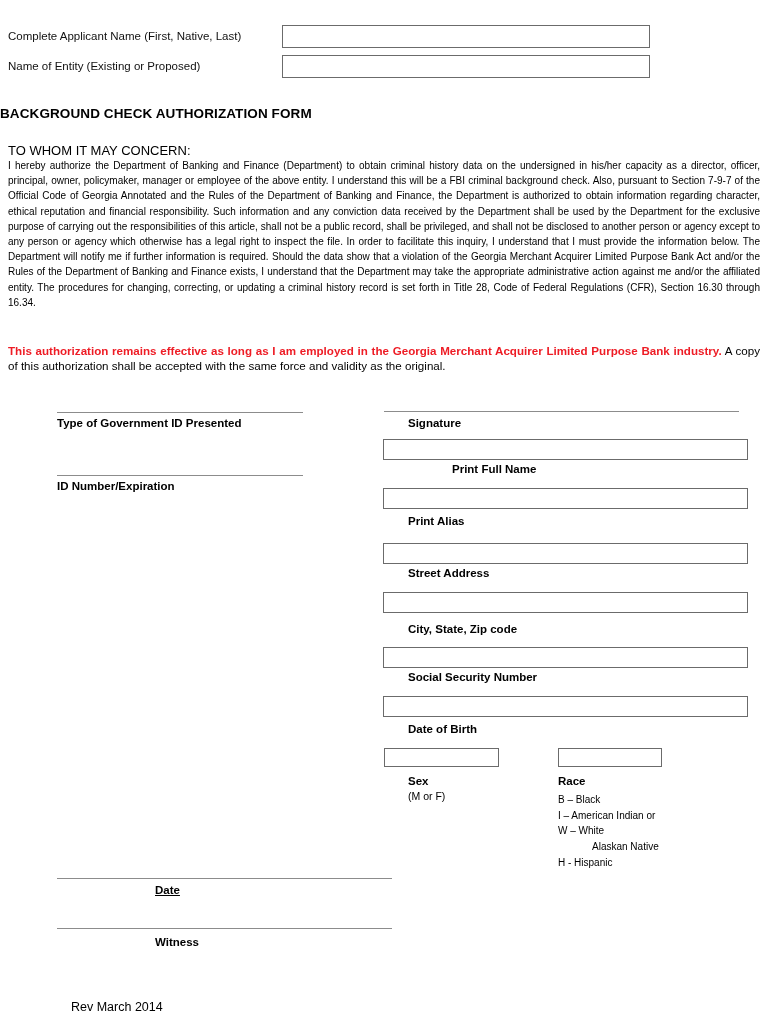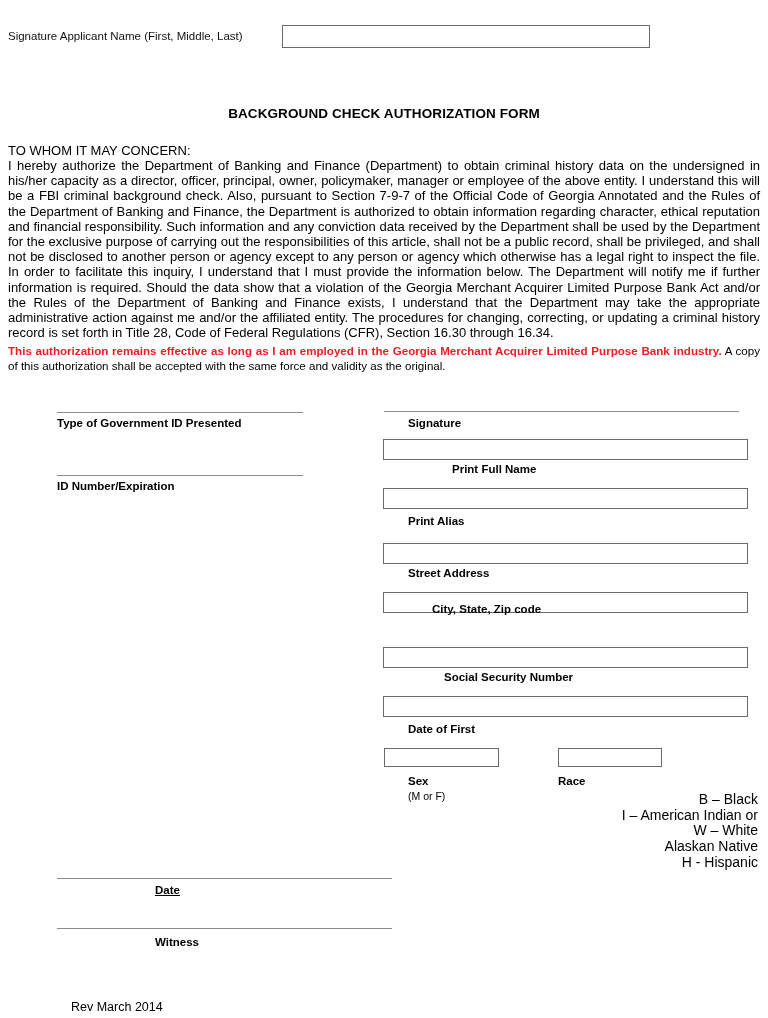--- a/index.html
+++ b/index.html
@@ -48,41 +48,41 @@
     background: #ffffff;
     box-sizing: border-box;
   }
 
   
   .form-title {
     position: absolute;
     top: 106px;
     left: 0;
     width: 768px;
-    text-align: center;
+    text-align: left;
     font-size: 13.5px;
     font-weight: bold;
     letter-spacing: 0.1px;
   }
 
   
   .concern {
     position: absolute;
     top: 143px;
     left: 8px;
     width: 752px;
     font-size: 13px;
     line-height: 15.2px;
   }
   .body-para {
     position: absolute;
     top: 158px;
     left: 8px;
     width: 752px;
-    font-size: 13px;
+    font-size: 10px;
     line-height: 15.2px;
     text-align: justify;
   }
   .red-para {
     position: absolute;
     top: 343px;
     left: 8px;
     width: 752px;
     font-size: 11.6px;
     line-height: 15.2px;
@@ -170,47 +170,50 @@
     left: 558px;
     top: 775px;
     font-size: 11.5px;
     font-weight: bold;
   }
   .race-list {
     position: absolute;
     left: 558px;
     top: 792px;
     width: 200px;
-    font-size: 14px;
+    font-size: 10px;
     line-height: 15.7px;
-    text-align: right;
   }
   .race-list div { white-space: nowrap; }
   .race-list div.indented { padding-left: 34px; }
 
   
   .footer {
     position: absolute;
     left: 28px;
     top: 1000px;
     font-size: 12.5px;
     font-weight: normal;
     margin-left: 43px;
   }
 </style>
 </head>
 <body>
 
 <div class="page">
 
   <div class="hdr-row r1">
-    <div class="hdr-label">Signature Applicant Name (First, Middle, Last)</div>
+    <div class="hdr-label">Complete Applicant Name (First, Native, Last)</div>
     <div class="hdr-box"></div>
   </div>
 
+  <div class="hdr-row r2">
+    <div class="hdr-label">Name of Entity (Existing or Proposed)</div>
+    <div class="hdr-box"></div>
+  </div>
 
   <div class="form-title">BACKGROUND CHECK AUTHORIZATION FORM</div>
 
   <div class="concern">TO WHOM IT MAY CONCERN:</div>
 
   <div class="body-para">I hereby authorize the Department of Banking and Finance (Department) to obtain criminal history data on the undersigned in his/her capacity as a director, officer, principal, owner, policymaker, manager or employee of the above entity.  I understand this will be a FBI criminal background check.  Also, pursuant to Section 7-9-7 of the Official Code of Georgia Annotated and the Rules of the Department of Banking and Finance, the Department is authorized to obtain information regarding character, ethical reputation and financial responsibility.  Such information and any conviction data received by the Department shall be used by the Department for the exclusive purpose of carrying out the responsibilities of this article, shall not be a public record, shall be privileged, and shall not be disclosed to another person or agency except to any person or agency which otherwise has a legal right to inspect the file.  In order to facilitate this inquiry, I understand that I must provide the information below.  The Department will notify me if further information is required.  Should the data show that a violation of the Georgia Merchant Acquirer Limited Purpose Bank Act and/or the Rules of the Department of Banking and Finance exists, I understand that the Department may take the appropriate administrative action against me and/or the affiliated entity.  The procedures for changing, correcting, or updating a criminal history record is set forth in Title 28, Code of Federal Regulations (CFR), Section 16.30 through 16.34.</div>
 
   <div class="red-para">
     <span class="red-bold">This authorization remains effective as long as I am employed in the Georgia Merchant Acquirer Limited Purpose Bank industry.</span>
     <span>A copy of this authorization shall be accepted with the same force and validity as the original.</span>
@@ -228,27 +231,27 @@
   <div class="rbox" style="top:439px;"></div>
   <div class="rlabel" style="top:463px;padding-left:44px;">Print Full Name</div>
 
   <div class="rbox" style="top:488px;"></div>
   <div class="rlabel" style="top:515px;">Print Alias</div>
 
   <div class="rbox" style="top:543px;"></div>
   <div class="rlabel" style="top:567px;">Street Address</div>
 
   <div class="rbox" style="top:592px;"></div>
-  <div class="rlabel" style="top:603px;margin-left:24px;">City, State, Zip code</div>
+  <div class="rlabel" style="top:623px;">City, State, Zip code</div>
 
   <div class="rbox" style="top:647px;"></div>
-  <div class="rlabel" style="top:671px;margin-left:36px;">Social Security Number</div>
+  <div class="rlabel" style="top:671px;">Social Security Number</div>
 
   <div class="rbox" style="top:696px;"></div>
-  <div class="rlabel" style="top:723px;">Date of First</div>
+  <div class="rlabel" style="top:723px;">Date of Birth</div>
 
   <div class="sex-box"></div>
   <div class="sex-title">Sex</div>
   <div class="sex-note">(M or F)</div>
 
   <div class="race-box"></div>
   <div class="race-title">Race</div>
   <div class="race-list">
     <div>B – Black</div>
     <div>I – American Indian or</div>

